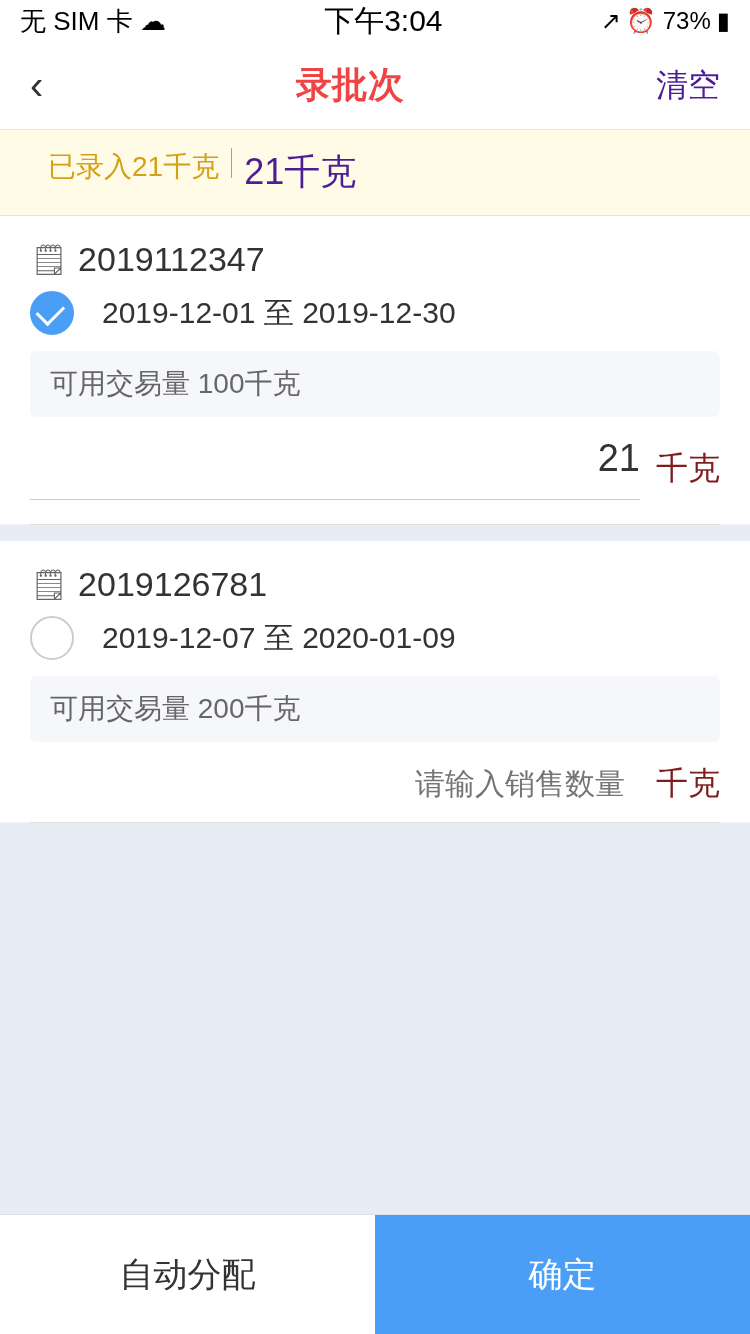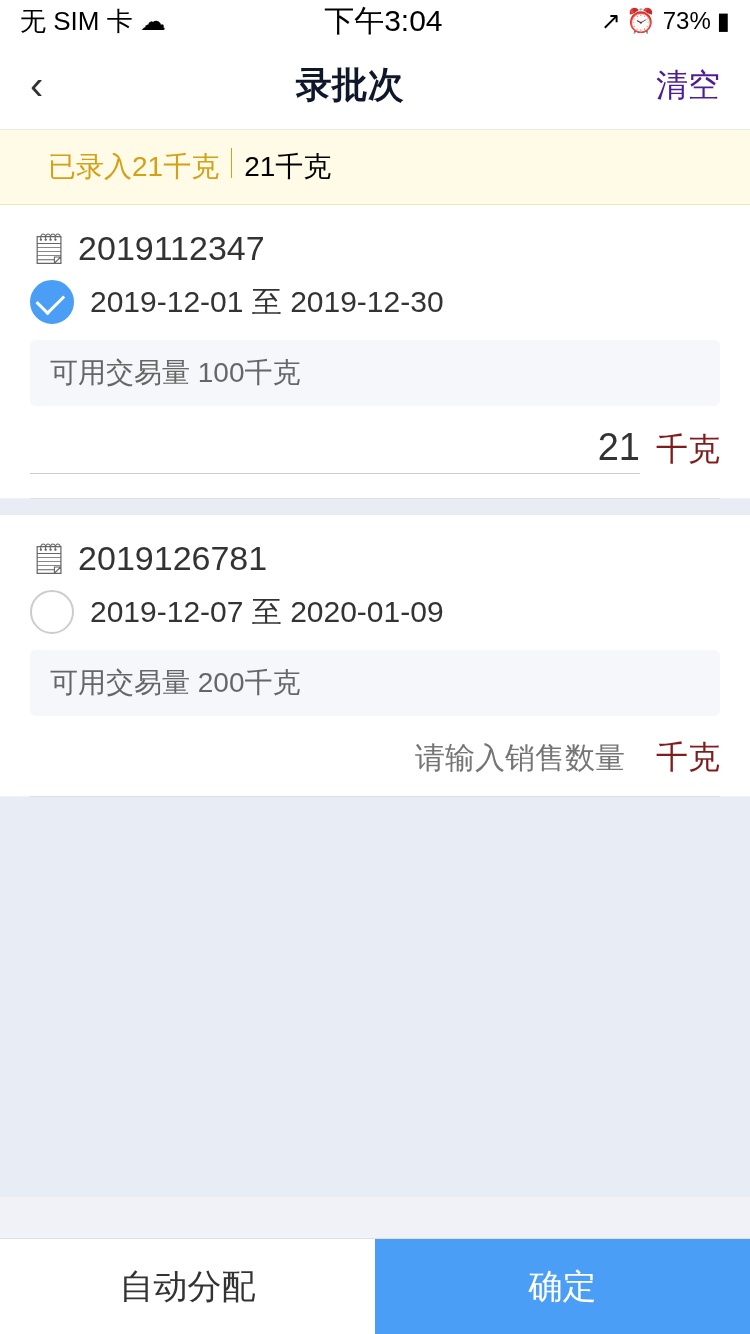--- a/index.html
+++ b/index.html
@@ -39,21 +39,21 @@
       border-bottom: 1px solid #e8e8e8;
     }
     .nav-back {
       font-size: 40px;
       color: #333;
       cursor: pointer;
     }
     .nav-title {
       font-size: 36px;
       font-weight: 600;
-      color: #0f172a;
+      color: #ef4444;
     }
     .nav-right {
       font-size: 32px;
       color: #4c1d95;
     }
 
     
     .summary-bar {
       background: #fffbe6;
       padding: 18px 48px;
@@ -64,22 +64,22 @@
     .summary-bar .label {
       font-size: 28px;
       color: #d4a017;
     }
     .summary-bar .divider {
       width: 1px;
       height: 30px;
       background: #d4a017;
     }
     .summary-bar .value {
-      font-size: 28px;
-      color: #000000;
+      font-size: 36px;
+      color: #4c1d95;
     }
 
     
     .batch-card {
       background: #fff;
       margin-bottom: 0;
       padding: 24px 30px 0 30px;
     }
 
     .batch-header {
@@ -94,21 +94,21 @@
     }
     .batch-id {
       font-size: 34px;
       color: #333;
       font-weight: 500;
     }
 
     .batch-date-row {
       display: flex;
       align-items: center;
-      gap: 16px;
+      gap: 28px;
       margin-bottom: 16px;
     }
 
     .radio-circle {
       width: 44px;
       height: 44px;
       border-radius: 50%;
       border: 2px solid #ccc;
       background: #fff;
       display: flex;
@@ -150,21 +150,21 @@
       align-items: center;
       justify-content: flex-end;
       padding: 20px 30px 0 30px;
       background: #fff;
       gap: 16px;
     }
     .quantity-input-area {
       display: flex;
       align-items: flex-end;
       border-bottom: 1px solid #ccc;
-      padding-bottom: 4px;
+      padding-bottom: 19px;
       gap: 10px;
       flex: 1;
       justify-content: flex-end;
     }
     .quantity-value {
       font-size: 38px;
       color: #333;
       font-weight: 400;
       text-align: right;
     }
@@ -210,21 +210,21 @@
       flex: 1;
       min-height: 400px;
     }
 
     
     .bottom-bar {
       position: fixed;
       bottom: 0;
       left: 0;
       width: 750px;
-      height: 96px;
+      height: 120px;
       display: flex;
       background: #fff;
       border-top: 1px solid #e0e0e0;
     }
     .btn-auto {
       flex: 1;
       display: flex;
       align-items: center;
       justify-content: center;
       font-size: 34px;

